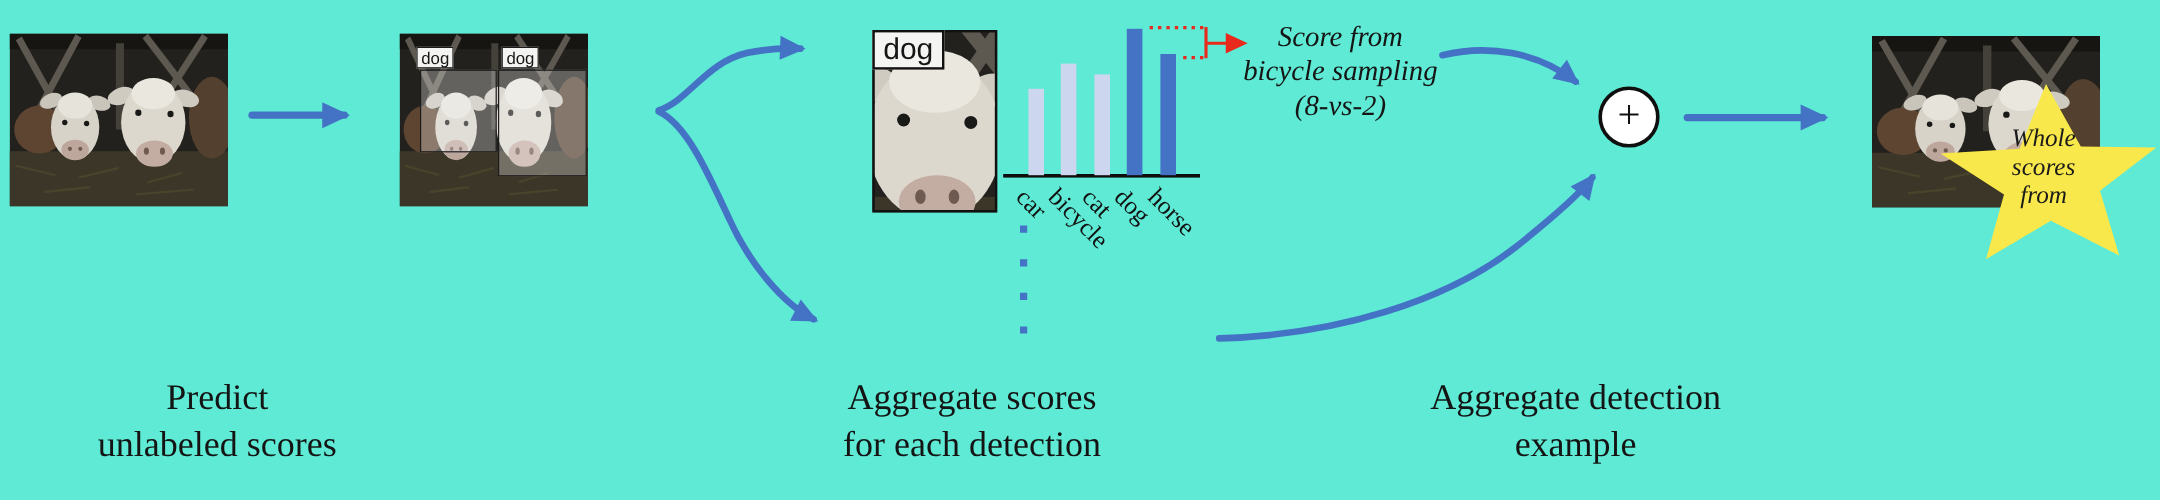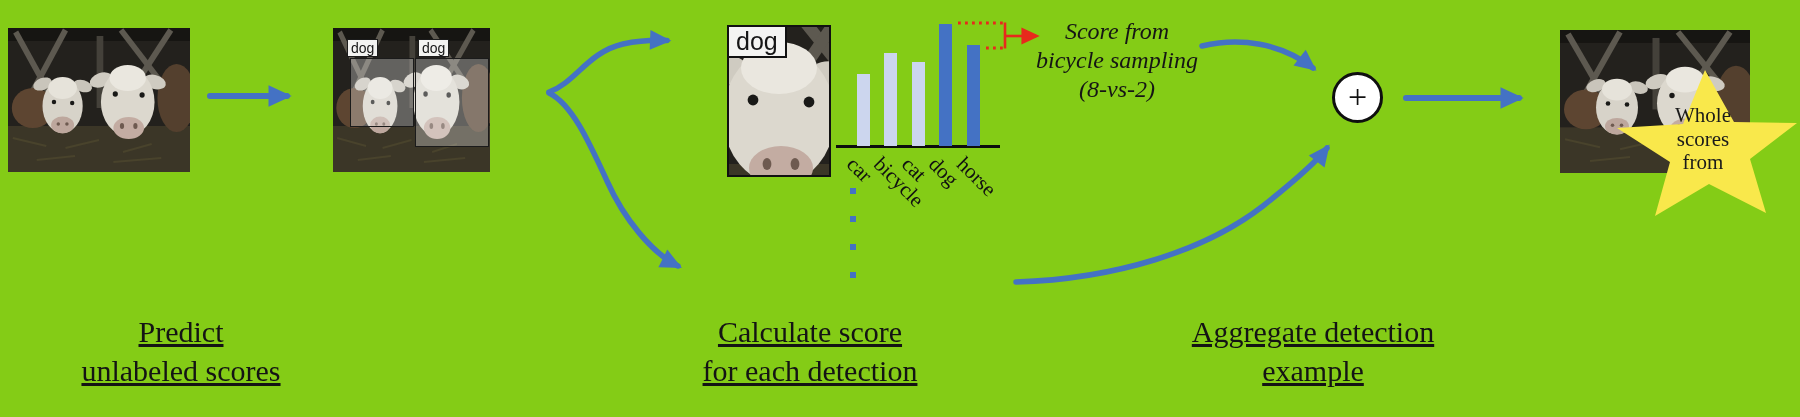--- a/index.html
+++ b/index.html
@@ -1,40 +1,40 @@
 <!DOCTYPE html>
 <html><head>
 <meta charset="utf-8">
 <style>
   html,body{margin:0;padding:0;background:#ffffff;}
-  .canvas{position:relative;width:1800px;height:417px;background:#84cc16;overflow:hidden;
+  .canvas{position:relative;width:1800px;height:417px;background:#5eead4;overflow:hidden;
           font-family:"Liberation Serif","DejaVu Serif",serif;color:#141414;}
   .photo{position:absolute;line-height:0;}
   .photo svg{display:block;}
   .crop-frame{position:absolute;border:2px solid #111;line-height:0;background:#23211d;}
   .det-box{position:absolute;background:rgba(250,250,250,0.30);border:1.5px solid #1b1b1b;}
   .det-label{position:absolute;background:#f3f3f1;border:1px solid #1b1b1b;color:#161616;
              font-family:"Liberation Sans","DejaVu Sans",sans-serif;font-size:14px;line-height:16px;
              padding:0 3px;white-space:nowrap;}
   .crop-label{position:absolute;background:#f4f4f2;border:2px solid #111;color:#161616;
               font-family:"Liberation Sans","DejaVu Sans",sans-serif;font-size:25px;line-height:29px;
               padding:0 7px;white-space:nowrap;}
   .chart{position:absolute;left:836px;top:0;width:164px;height:240px;}
   .axis-line{position:absolute;left:0;top:144.5px;width:164px;height:3.5px;background:#0d0d0d;}
   .bar{position:absolute;width:13px;}
   .bar-label{position:absolute;font-size:21px;color:#111;transform:rotate(45deg);
              transform-origin:0 0;white-space:nowrap;}
-  .caption{position:absolute;width:350px;text-align:center;font-size:30px;line-height:39px;color:#141414;text-decoration:underline;}
+  .caption{position:absolute;width:350px;text-align:center;font-size:30px;line-height:39px;color:#141414;}
   .note{position:absolute;left:1022px;top:17px;width:190px;text-align:center;
         font-size:24px;line-height:29px;color:#151515;font-style:italic;}
   .plus-circle{position:absolute;left:1332px;top:72px;width:45px;height:45px;border:3.5px solid #0f0f0f;
                border-radius:50%;text-align:center;font-size:34px;line-height:44px;color:#111;
                background:#fff;z-index:6;}
   .star-text{position:absolute;left:1628px;top:104px;width:150px;text-align:center;
-             font-size:21px;line-height:23.5px;color:#1a1a1a;z-index:7;}
+             font-size:21px;line-height:23.5px;color:#1a1a1a;z-index:7;font-style:italic;}
   .overlay{position:absolute;left:0;top:0;z-index:5;pointer-events:none;}
   .defs-holder{position:absolute;width:0;height:0;overflow:hidden;}
 </style>
 </head>
 <body>
 
 <div class="canvas">
 
   <svg class="defs-holder" aria-hidden="true">
     <defs>
@@ -171,21 +171,21 @@
     <div>Whole</div>
     <div>scores</div>
     <div>from</div>
   </div>
 
   <div class="caption" style="left:6px;top:312px;">
     <div>Predict</div>
     <div>unlabeled scores</div>
   </div>
   <div class="caption" style="left:635px;top:312px;">
-    <div>Calculate score</div>
+    <div>Aggregate scores</div>
     <div>for each detection</div>
   </div>
   <div class="caption" style="left:1138px;top:312px;">
     <div>Aggregate detection</div>
     <div>example</div>
   </div>
 
 </div>
 
 </body></html>

